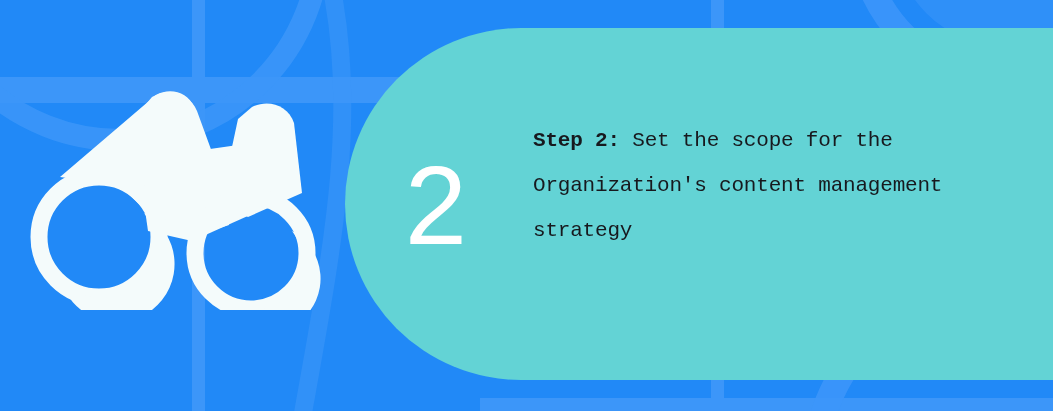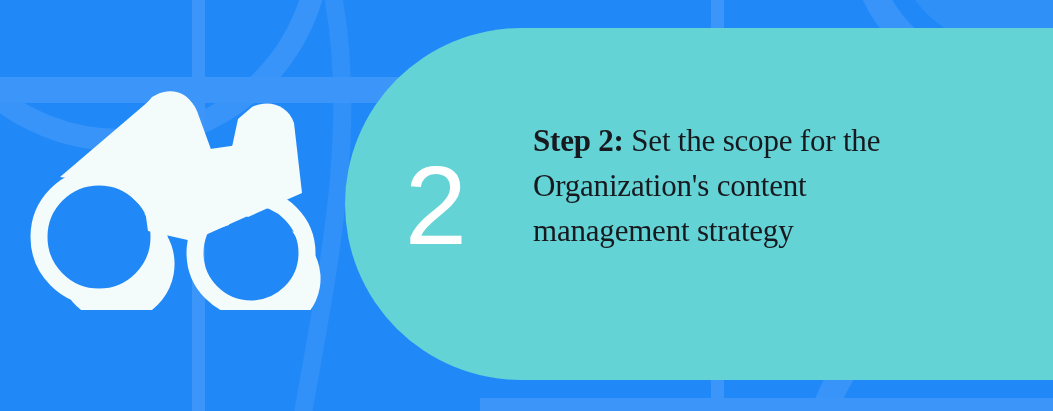--- a/index.html
+++ b/index.html
@@ -63,24 +63,24 @@
     user-select: none;
   }
 
   
   #step-text {
     position: absolute;
     left: 533px;
     top: 118px;
     width: 430px;
     color: #17191E;
-    font-size: 31px;
+    font-size: 21px;
     line-height: 45px;
     font-weight: 400;
-    font-family: Liberation Serif, serif;
+    font-family: Liberation Mono, monospace;
     letter-spacing: -0.2px;
   }
 
   #step-text .step-label {
     font-weight: 700;
   }
 </style>
 </head>
 <body>
 

